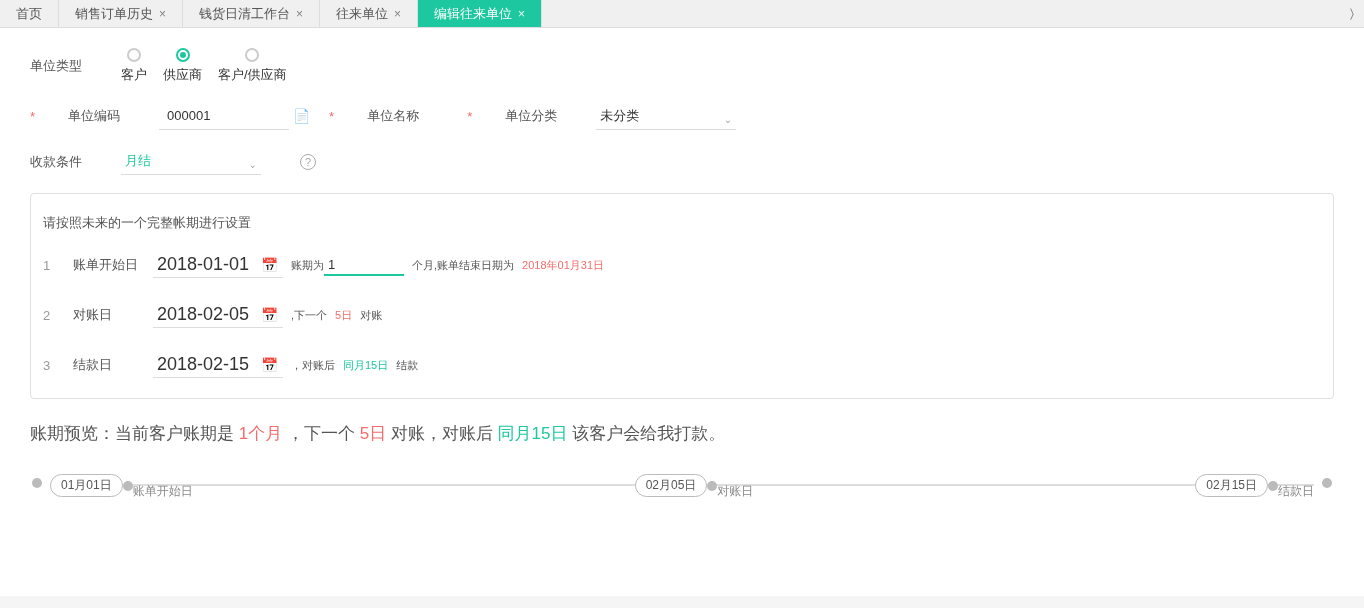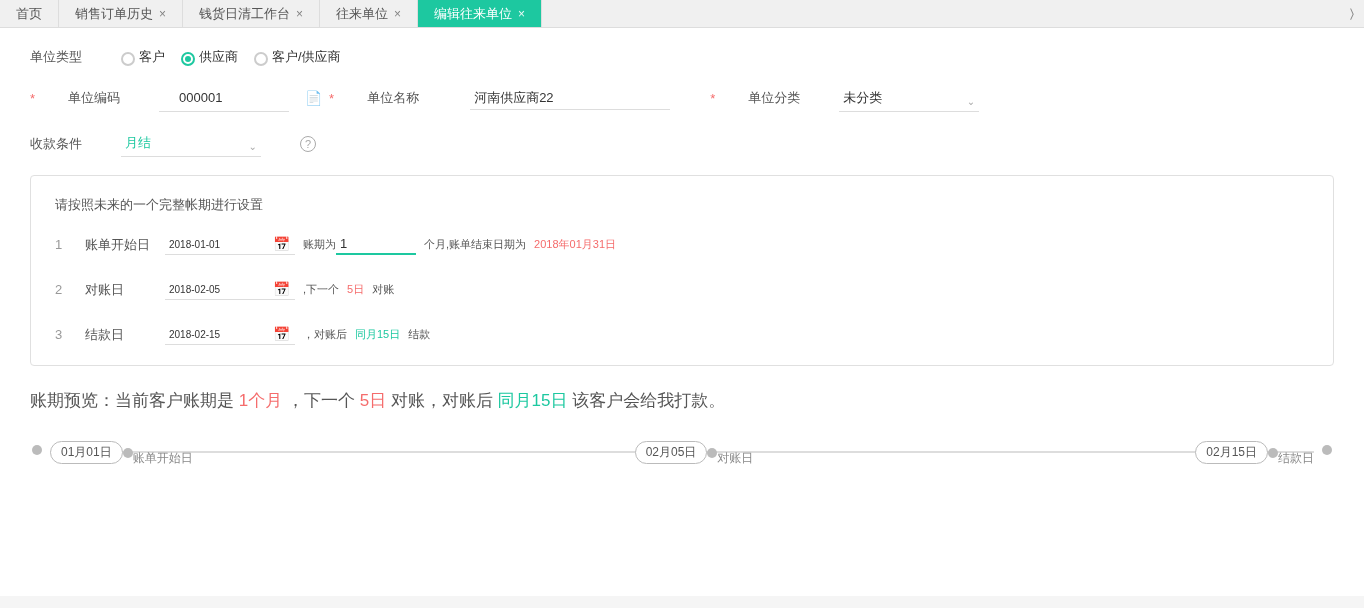--- a/index.html
+++ b/index.html
@@ -78,23 +78,24 @@
     }
 
     
     .radio-group {
       display: flex;
       align-items: center;
       gap: 16px;
     }
     .radio-item {
       display: flex;
-      align-items: flex-end;
+      align-items: center;
       gap: 4px;
       cursor: pointer;
+      flex-direction: column;
     }
     .radio-circle {
       width: 14px;
       height: 14px;
       border-radius: 50%;
       border: 2px solid #ccc;
       display: flex;
       align-items: center;
       justify-content: center;
     }
@@ -112,21 +113,20 @@
     
     .text-input {
       border: none;
       border-bottom: 1px solid #ddd;
       outline: none;
       padding: 4px 4px;
       font-size: 13px;
       color: #333;
       background: transparent;
       width: 160px;
-      margin-left: 12px;
     }
     .text-input.wide { width: 200px; }
 
     
     .select-wrap {
       display: flex;
       align-items: flex-end;
       border-bottom: 1px solid #ddd;
       padding: 4px 4px;
       min-width: 140px;
@@ -154,21 +154,21 @@
       align-items: center;
       justify-content: center;
       cursor: pointer;
       margin-left: 8px;
     }
 
     
     .settings-box {
       border: 1px solid #e0e0e0;
       border-radius: 4px;
-      padding: 20px 24px;
+      padding: 20px 12px;
       margin-bottom: 20px;
     }
     .settings-title {
       font-size: 13px;
       color: #555;
       margin-bottom: 20px;
     }
 
     .setting-row {
       display: flex;
@@ -186,21 +186,21 @@
       color: #555;
     }
     .date-input-wrap {
       display: flex;
       align-items: center;
       border-bottom: 1px solid #ddd;
       padding: 2px 4px;
       width: 130px;
     }
     .date-val {
-      font-size: 10px;
+      font-size: 18px;
       color: #333;
       flex: 1;
     }
     .cal-icon {
       color: #1dc8a0;
       cursor: pointer;
       font-size: 14px;
     }
 
     .period-input {
@@ -326,21 +326,20 @@
       <span class="required-star">*</span>
       <span class="form-label">单位编码</span>
       <div class="date-input-wrap">
         <input class="text-input" type="text" value="000001" style="border: none; outline: none; width: 130px;">
         <span class="cal-icon" style="color:#1dc8a0;">📄</span>
       </div>
     </div>
     <div class="form-group">
       <span class="required-star">*</span>
       <span class="form-label">单位名称</span>
-      <input class="text-input wide" type="text" value="河南供应商22" style="">
     </div>
     <div class="form-group" style="margin-right:0;">
       <span class="required-star">*</span>
       <span class="form-label">单位分类</span>
       <div class="select-wrap">
         <span class="select-val" style="color:#333;">未分类</span>
         <span class="select-arrow">⌄</span>
       </div>
     </div>
   </div>

